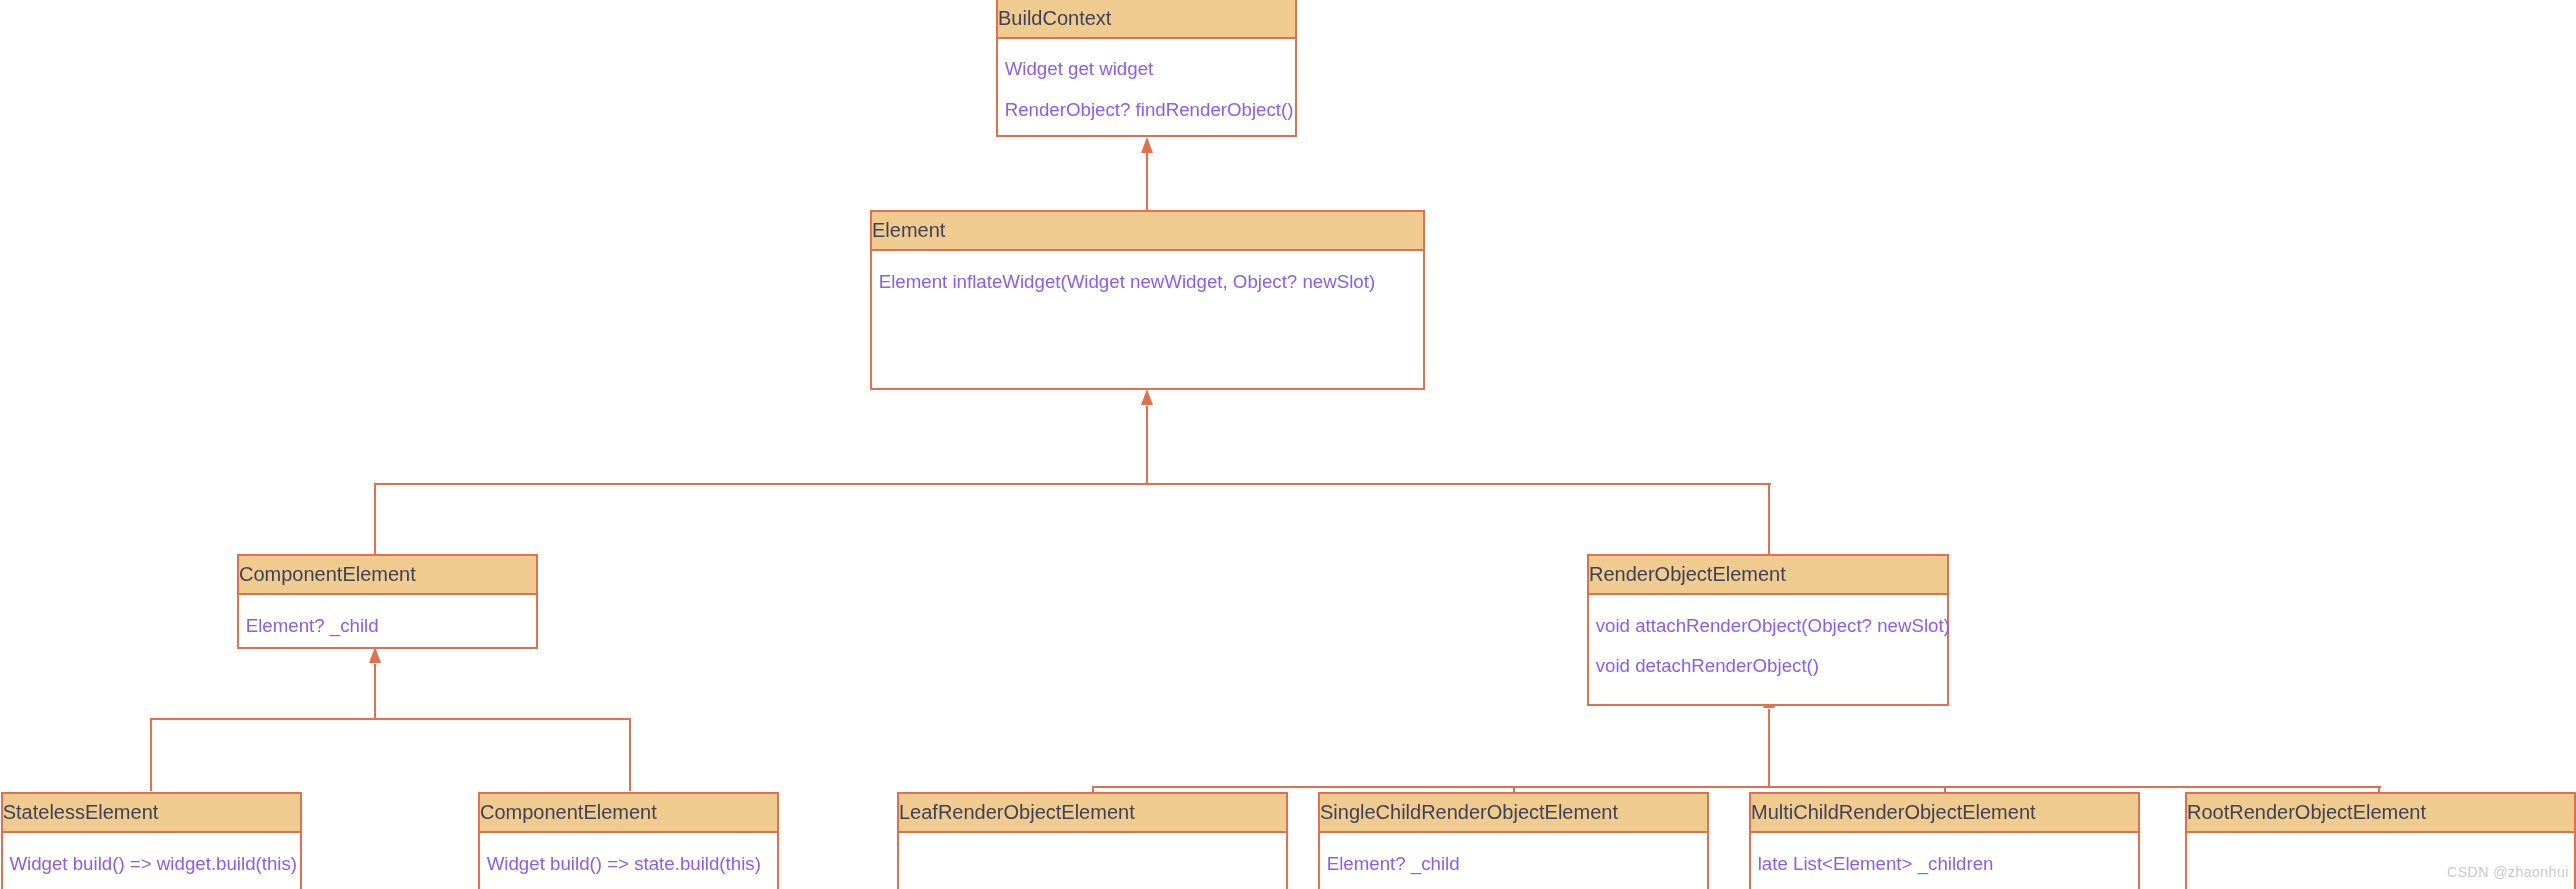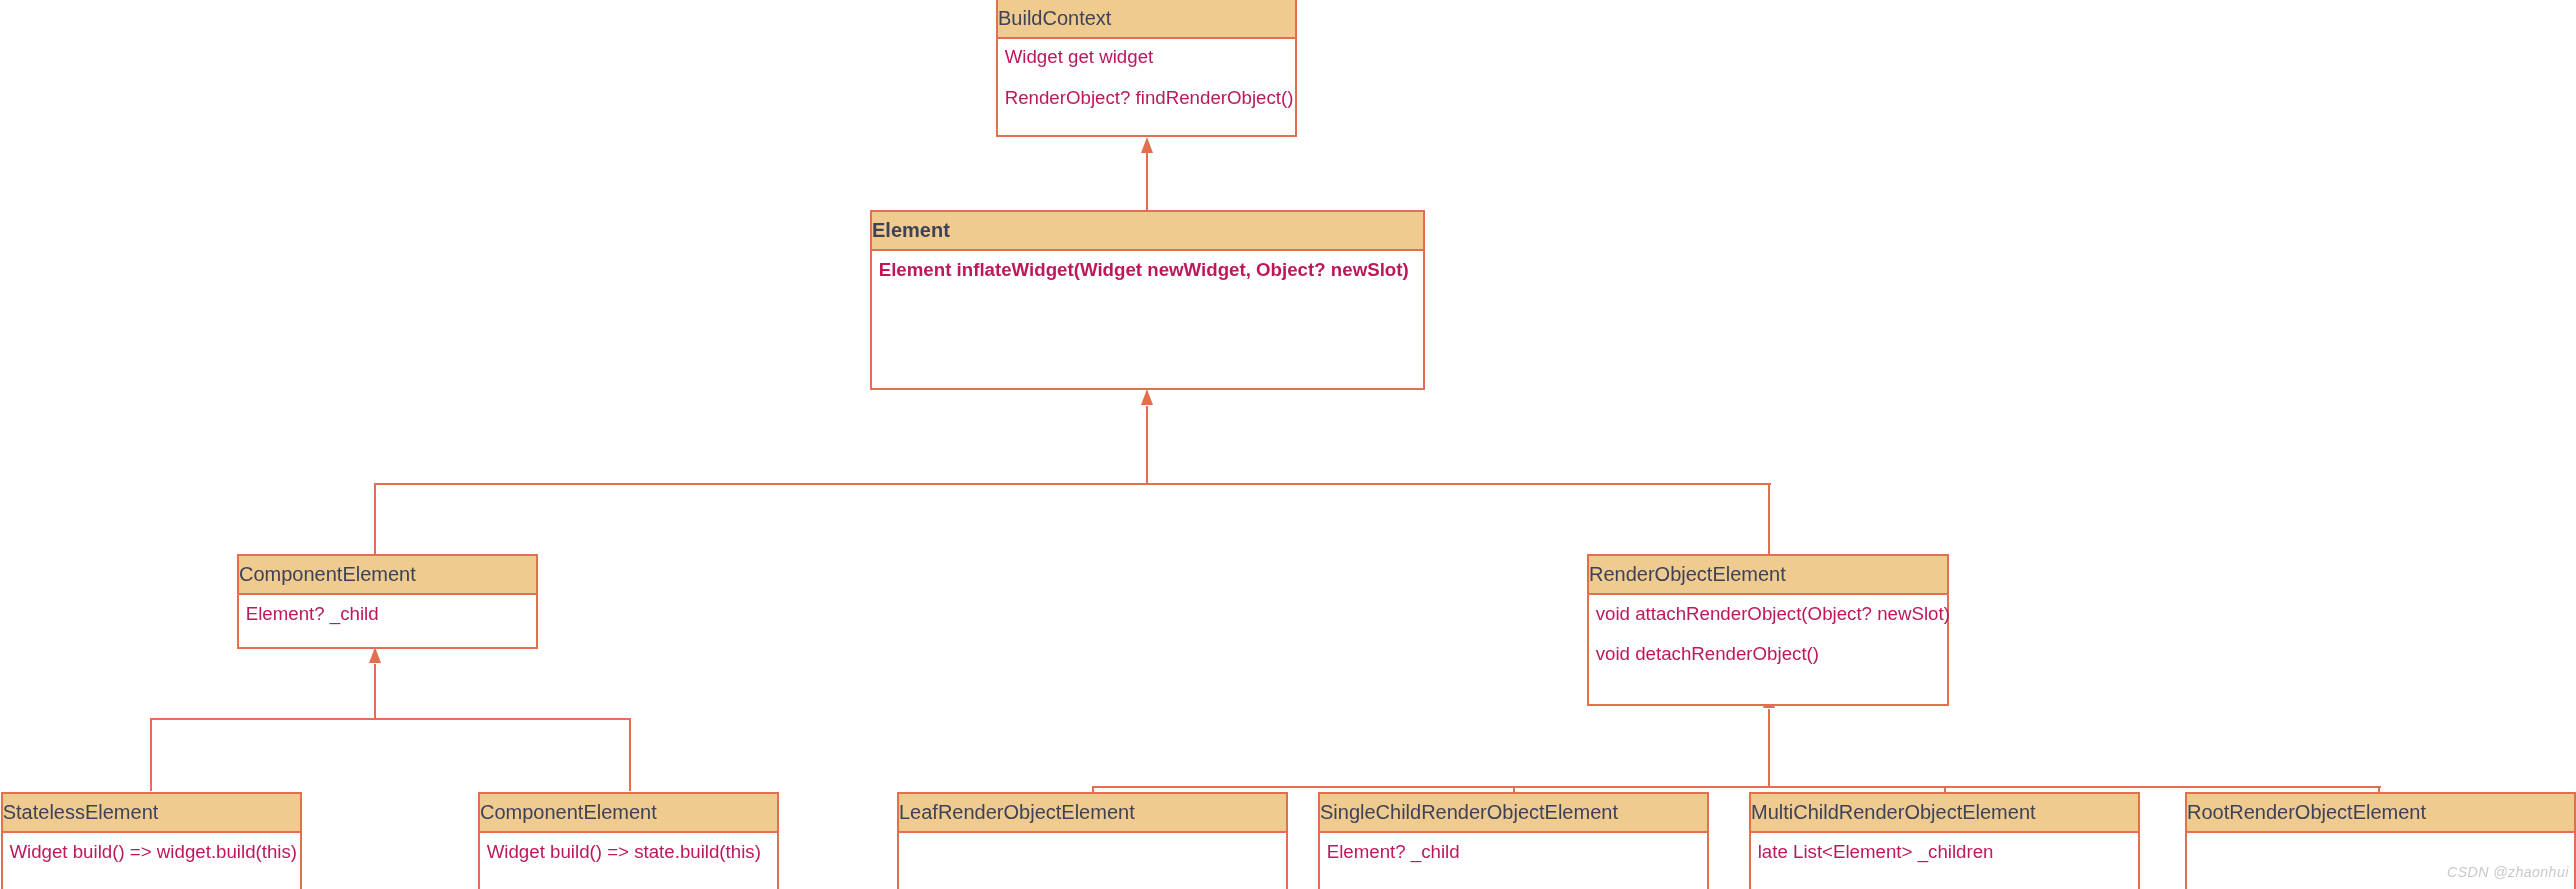--- a/index.html
+++ b/index.html
@@ -33,25 +33,26 @@
     line-height: 37px;
     height: 39px;
     white-space: nowrap;
     overflow: hidden;
   }
   .uml-class-body {
     box-sizing: border-box;
     padding: 7.5px 6.7px 4.5px 6.7px;
   }
   .uml-member {
-    color: #be185d;
+    color: #8b5cf6;
     font-size: 18.7px;
     line-height: 22.5px;
     margin-bottom: 18px;
     white-space: nowrap;
+    margin-top: 12px;
   }
   .uml-member:last-child { margin-bottom: 0; }
 
   
   .edge-v {            
     position: absolute;
     width: 2.2px;
     background: #e2704f;
   }
   .edge-h {            
@@ -68,21 +69,20 @@
     border-bottom: 16.5px solid #e2704f;
   }
 
   
   .watermark {
     position: absolute;
     color: #c9c9c9;
     font-size: 14.2px;
     white-space: nowrap;
     letter-spacing: 0.4px;
-    font-style: italic;
   }
 </style>
 </head>
 <body>
 
 <div id="canvas">
 
   <div class="edge-v" style="left:1146px; top:153px; height:58px;"></div>
   <div class="edge-arrow" style="left:1141px; top:137px;"></div>
 
@@ -107,21 +107,21 @@
   <div class="edge-v" style="left:2378px; top:786px; height:6px;"></div>
 
   <div class="uml-class" style="left:996px; top:-2.2px; width:301px; height:139px;">
     <div class="uml-class-title">BuildContext</div>
     <div class="uml-class-body">
       <div class="uml-member">Widget get widget</div>
       <div class="uml-member">RenderObject? findRenderObject()</div>
     </div>
   </div>
 
-  <div class="uml-class" style="left:870px; top:210px; width:555px; height:180px;font-weight:bold;">
+  <div class="uml-class" style="left:870px; top:210px; width:555px; height:180px;">
     <div class="uml-class-title">Element</div>
     <div class="uml-class-body">
       <div class="uml-member">Element inflateWidget(Widget newWidget, Object? newSlot)</div>
     </div>
   </div>
 
   <div class="uml-class" style="left:237px; top:554px; width:301px; height:95px;">
     <div class="uml-class-title">ComponentElement</div>
     <div class="uml-class-body">
       <div class="uml-member">Element? _child</div>

